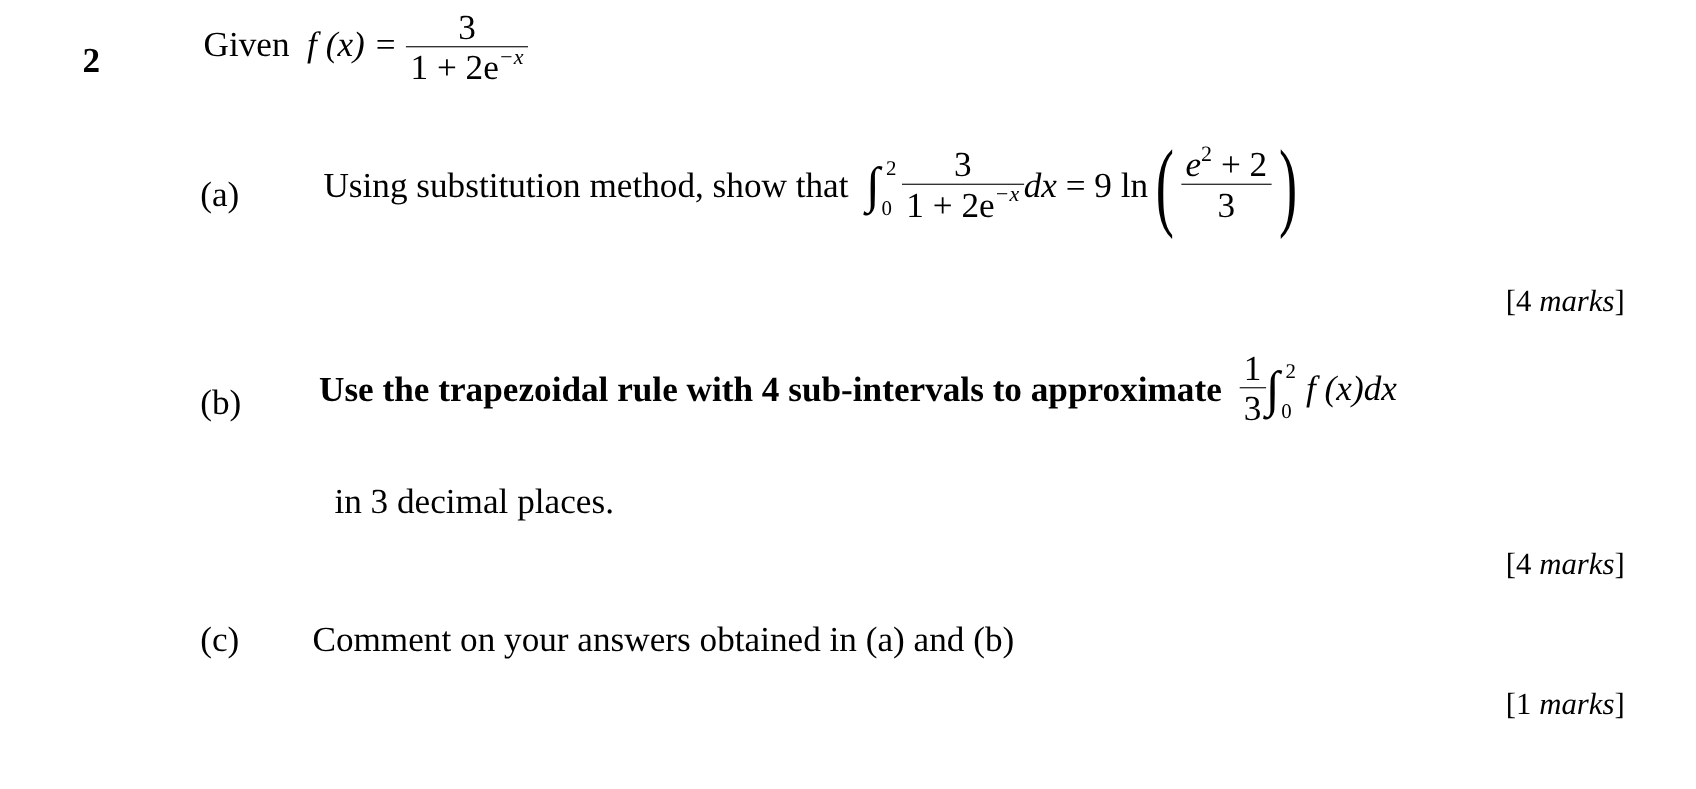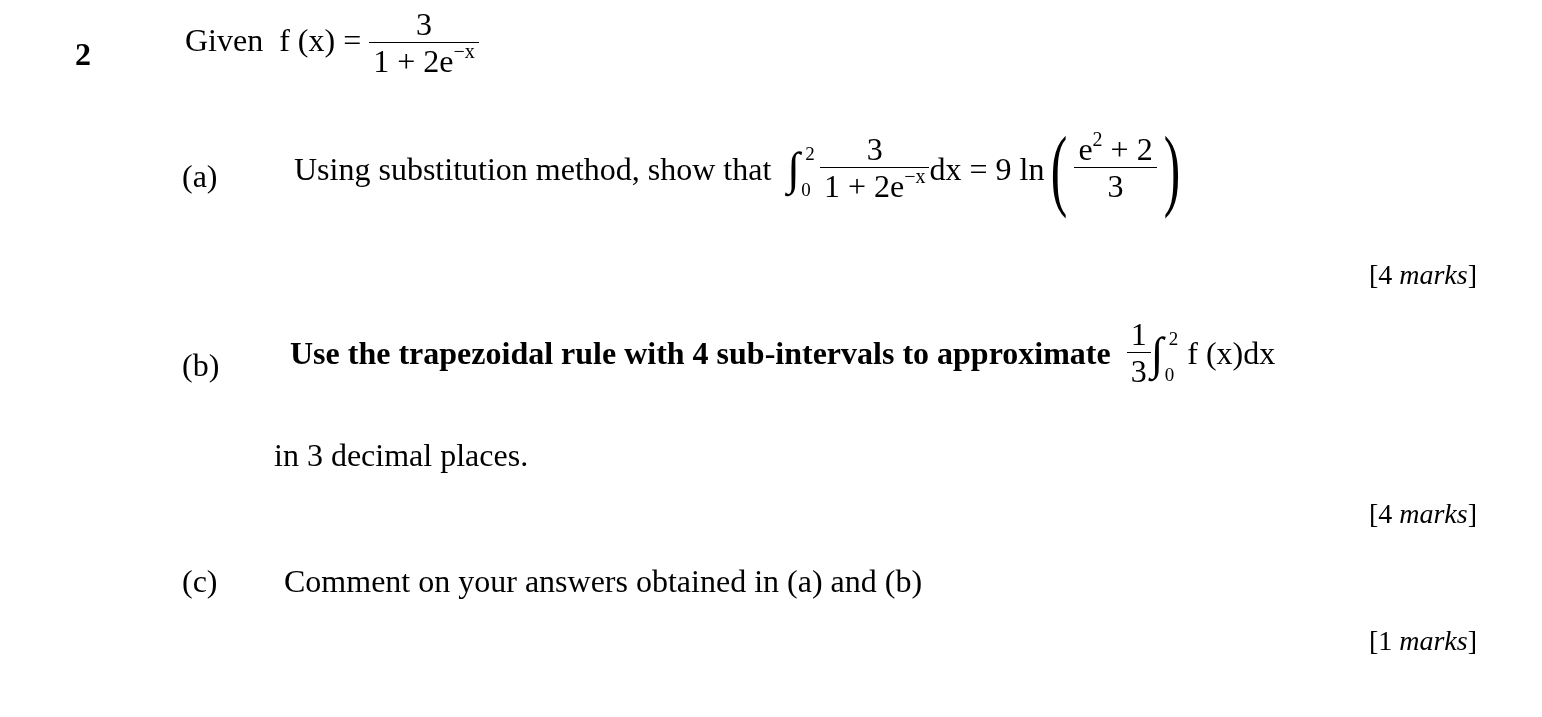--- a/index.html
+++ b/index.html
@@ -4,21 +4,21 @@
 <style>
   html, body { margin: 0; padding: 0; background: #ffffff; }
   body {
     width: 1542px; height: 717px; position: relative; overflow: hidden;
     font-family: "Liberation Serif", "DejaVu Serif", serif;
     color: #000000;
     font-size: 32px;
   }
   .abs { position: absolute; white-space: nowrap; }
   .qnum { font-weight: bold; font-size: 32px; }
-  i, .it { }
+  i, .it { font-style: italic; }
   .frac { display: inline-block; vertical-align: middle; text-align: center; position: relative; }
   .frac .num { display: block; padding: 0 4px; line-height: 1.05; }
   .frac .den { display: block; border-top: 1.6px solid #000; padding: 0 4px; line-height: 1.15; }
   sup.s { font-size: 20px; vertical-align: 14px; line-height: 0; }
   .intg { display: inline-block; position: relative; font-size: 46px; vertical-align: middle; line-height: 1; margin-right: 2px; }
   .intg .up { position: absolute; font-size: 19px; left: 18px; top: -2px; font-style: normal; }
   .intg .lo { position: absolute; font-size: 19px; left: 14px; top: 34px; font-style: normal; }
   .paren { display: inline-block; font-size: 90px; font-weight: 100; vertical-align: middle; line-height: 1; transform: scaleX(0.55); }
   .marks { font-size: 28px; }
 </style>
@@ -53,18 +53,18 @@
 
 <div class="abs" style="left:182px; top:347px;">(b)</div>
 <div class="abs" style="left:290px; top:318px;">
   <span style="vertical-align:middle;font-weight:bold;">Use the trapezoidal rule with 4 sub-intervals to approximate</span>&nbsp;
   <span class="frac">
     <span class="num">1</span>
     <span class="den">3</span>
   </span><span class="intg">∫<span class="up">2</span><span class="lo">0</span></span>
   <span class="it" style="vertical-align:middle; margin-left:14px;">f (x)dx</span>
 </div>
-<div class="abs" style="left:274px; top:437px;text-align:right;">in 3 decimal places.</div>
+<div class="abs" style="left:304px; top:437px;text-align:right;">in 3 decimal places.</div>
 <div class="abs marks" style="right:65px; top:498px;">[<span>4</span> <i>marks</i>]</div>
 
 <div class="abs" style="left:182px; top:563px;">(c)</div>
 <div class="abs" style="left:284px; top:563px;">Comment on your answers obtained in (a) and (b)</div>
 <div class="abs marks" style="right:65px; top:625px;">[<span>1</span> <i>marks</i>]</div>
 
 </body></html>

